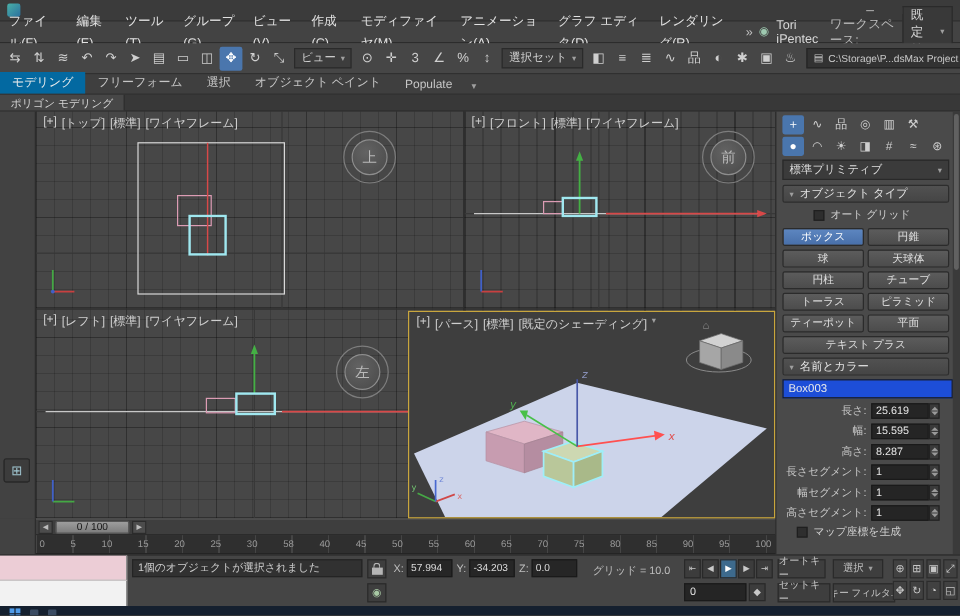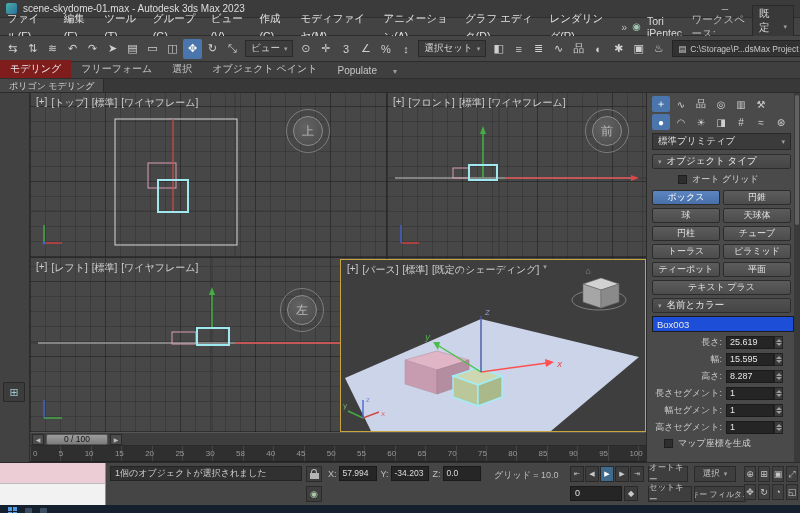--- a/index.html
+++ b/index.html
@@ -29,21 +29,21 @@
   
   .toolbar{position:absolute;left:0;top:36px;width:800px;height:26px;background:#464646;border-bottom:1px solid #2c2c2c;display:flex;align-items:center;gap:1px;padding:0 3px;}
   .tbtn{width:19px;height:20px;display:flex;align-items:center;justify-content:center;font-size:11px;color:#cfcfcf;border-radius:2px;flex:0 0 auto;}
   .tbtn.active{background:#4a76ad;color:#fff;}
   .tdrop{display:flex;align-items:center;gap:4px;background:#3d3d3d;border:1px solid #2a2a2a;padding:0 5px;height:17px;font-size:9.5px;color:#d5d5d5;margin:0 2px;flex:0 0 auto;}
   .pathfield{display:flex;align-items:center;gap:4px;background:#323232;border:1px solid #242424;height:17px;padding:0 5px;font-size:8.5px;color:#c8c8c8;margin-left:3px;flex:0 0 auto;}
 
   
   .ribbontabs{position:absolute;left:0;top:62px;width:800px;height:17px;background:#3f3f3f;display:flex;align-items:flex-end;border-bottom:1px solid #2e2e2e;}
   .rtab{padding:2px 10px;font-size:10px;color:#c6c6c6;}
-  .rtab.active{background:#7f1d1d;color:#eee;}
+  .rtab.active{background:#0369a1;color:#eee;}
   .rchev{padding:2px 6px;color:#9f9f9f;font-size:8px;}
   .subtabrow{position:absolute;left:0;top:79px;width:800px;height:14px;background:#383838;border-bottom:1px solid #2b2b2b;display:flex;}
   .subtab{padding:1px 9px;font-size:9px;background:#474747;color:#d5d5d5;border-right:1px solid #2b2b2b;}
 
   
   .leftstrip{position:absolute;left:0;top:93px;width:30px;height:339px;background:#424242;border-right:1px solid #2c2c2c;}
   .lsbtn{position:absolute;left:3px;width:22px;height:20px;background:#3c3c3c;border:1px solid #292929;color:#9fc4cf;display:flex;align-items:center;justify-content:center;font-size:11px;border-radius:2px;}
 
   
   .vpwrap{position:absolute;left:30px;top:93px;width:616px;height:339px;background:#2a2a2a;}
@@ -131,21 +131,20 @@
   .winlogo b{background:#4f9be8;}
   .tbico{width:7px;height:7px;background:#3b4c63;border-radius:1px;margin-top:4px;}
 </style>
 </head>
 <body>
 
 <div id="app">
 
   <div class="titlebar">
     <div class="appicon"></div>
-    <div class="titletext">scene-skydome-01.max - Autodesk 3ds Max 2023</div>
     <div class="winbtns">
       <div class="winbtn">─</div>
       <div class="winbtn">□</div>
       <div class="winbtn">✕</div>
     </div>
   </div>
 
   <div class="menubar">
     <span class="menuitem">ファイル(F)</span>
       <span class="menuitem">編集(E)</span>

